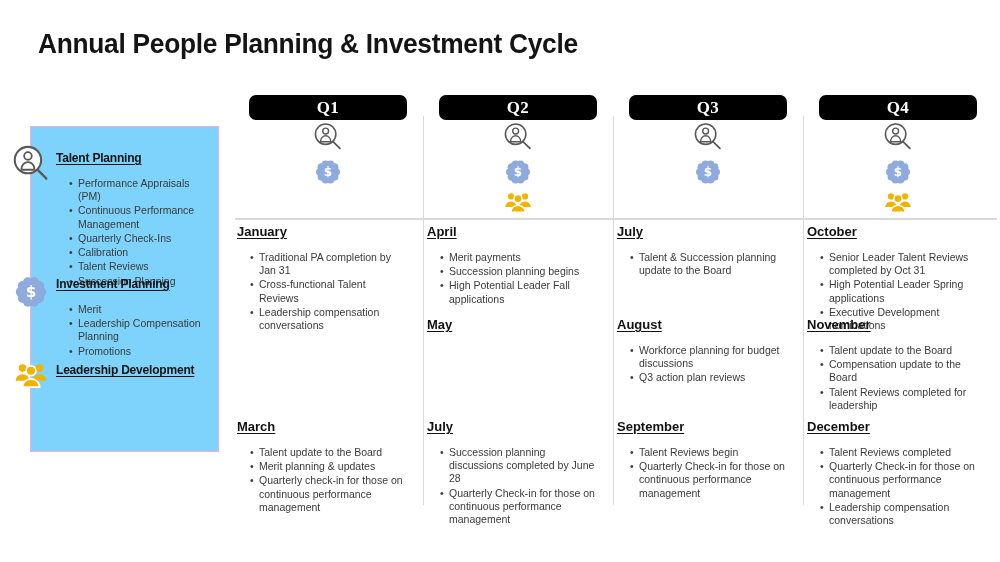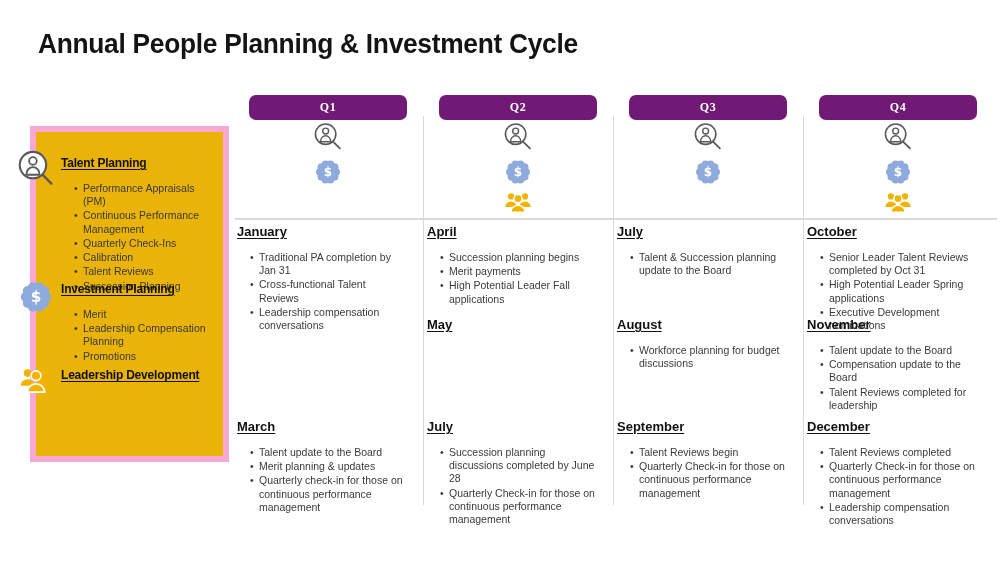--- a/index.html
+++ b/index.html
@@ -3,43 +3,43 @@
 <meta charset="utf-8">
 <style>
   html,body{margin:0;padding:0;background:#fff;}
   .slide{position:relative;width:1000px;height:562px;background:#fff;overflow:hidden;
          font-family:"Liberation Sans",sans-serif;}
   .title{position:absolute;left:38px;top:28px;font-size:28px;font-weight:700;color:#141414;
          letter-spacing:-0.3px;transform:scaleX(.94);transform-origin:left;white-space:nowrap;}
 
   
   .legend{position:absolute;left:30px;top:126px;width:187px;height:324px;
-          border:6px solid #f9a8d4;background:#eab308;}
+          border:1px solid #f9a8d4;background:#7dd3fc;}
   .legend-section{position:absolute;left:25px;right:5px;}
   .ls1{top:24px}.ls2{top:150px}.ls3{top:236px}
   .legend-title{font-size:12px;font-weight:700;color:#111;text-decoration:underline;
                 text-underline-offset:2px;margin-bottom:3px;letter-spacing:-0.2px;white-space:nowrap;}
   .legend-icon{position:absolute;}
   .li1{left:-22px;top:16px}.li2{left:-19px;top:146px}.li3{left:-19px;top:232px}
 
   ul.bullets{list-style:none;margin:12px;padding:0;}
   ul.bullets li{position:relative;padding-left:10px;font-size:10.5px;line-height:1.26;
                 color:#3a3a3a;margin-bottom:1px;}
   ul.bullets li::before{content:"•";position:absolute;left:1px;top:0;color:#3a3a3a;}
 
   
   .main{position:absolute;left:233px;top:0;width:767px;height:562px;}
   .divider{position:absolute;top:116px;height:389px;width:1px;background:#d9d9d9;}
   .dv1{left:190px}.dv2{left:380px}.dv3{left:570px}
   .timeline{position:absolute;top:218px;left:2px;right:3px;height:2px;background:#d9d9d9;}
   .column{position:absolute;top:0;width:190px;height:562px;}
   .c1{left:0}.c2{left:190px}.c3{left:380px}.c4{left:570px}
-  .q-header{position:absolute;top:95px;left:16px;width:158px;height:25px;background:#701a75;
+  .q-header{position:absolute;top:95px;left:16px;width:158px;height:25px;background:#000000;
             border-radius:7px;color:#fff;font-family:"Liberation Serif",serif;font-weight:700;
-            font-size:12px;letter-spacing:.5px;display:flex;align-items:center;justify-content:center;}
+            font-size:17px;letter-spacing:.5px;display:flex;align-items:center;justify-content:center;}
   .icon-stack{position:absolute;top:121px;left:0;width:100%;display:flex;flex-direction:column;
               align-items:center;gap:2px;}
   .month{position:absolute;left:4px;right:4px;}
   .m1{top:224px}.m2{top:317px}.m3{top:419px}
   .month-name{font-size:13px;font-weight:700;color:#111;text-align:left;
               text-decoration:underline;text-underline-offset:2px;margin-bottom:4px;}
 </style>
 </head>
 <body>
 
@@ -164,22 +164,22 @@
         <svg width="30" height="30">
             <use href="#i-badge"></use>
           </svg>
         <svg width="32" height="28">
             <use href="#i-people"></use>
           </svg>
       </div>
       <div class="month m1">
         <div class="month-name">April</div>
         <ul class="bullets">
+            <li>Merit payments</li>
             <li>Succession planning begins</li>
-            <li>Merit payments</li>
             <li>High Potential Leader Fall applications</li>
           </ul>
       </div>
       <div class="month m2">
         <div class="month-name">May</div>
         <ul class="bullets"></ul>
       </div>
       <div class="month m3">
         <div class="month-name">July</div>
         <ul class="bullets">
@@ -202,20 +202,21 @@
       <div class="month m1">
         <div class="month-name">July</div>
         <ul class="bullets">
             <li>Talent &amp; Succession planning update to the Board</li>
           </ul>
       </div>
       <div class="month m2">
         <div class="month-name">August</div>
         <ul class="bullets">
             <li>Workforce planning for budget discussions</li>
+            <li>Q3 action plan reviews</li>
           </ul>
       </div>
       <div class="month m3">
         <div class="month-name">September</div>
         <ul class="bullets">
             <li>Talent Reviews begin</li>
             <li>Quarterly Check-in for those on continuous performance management</li>
           </ul>
       </div>
     </div>

